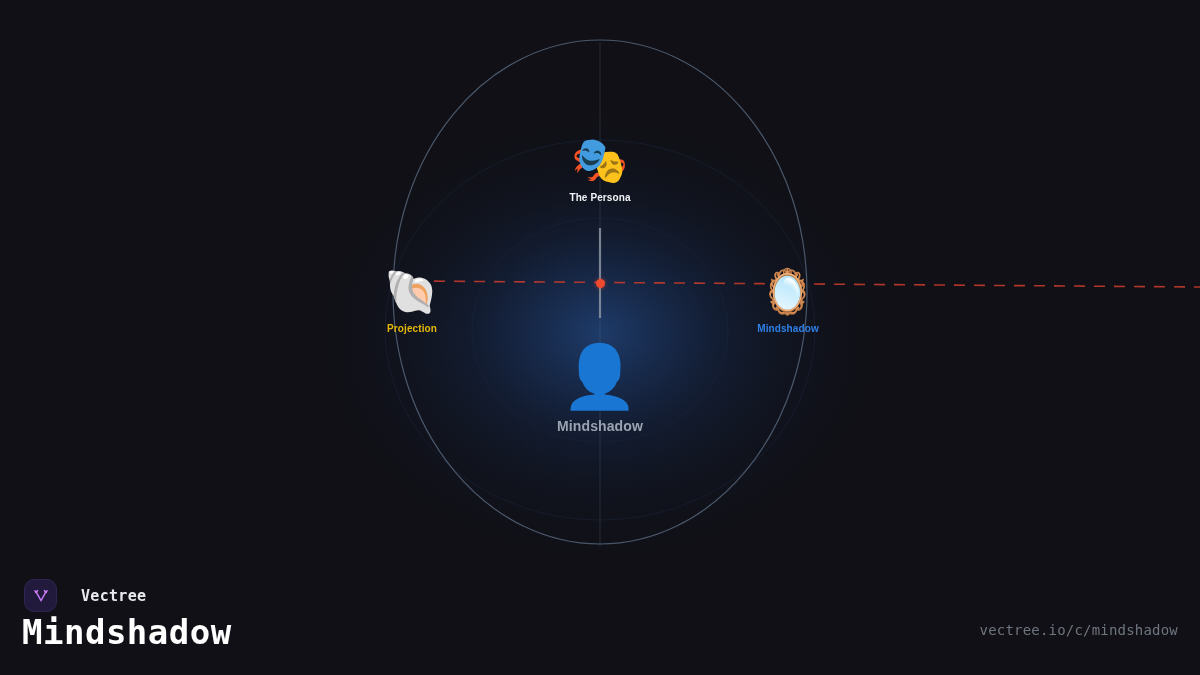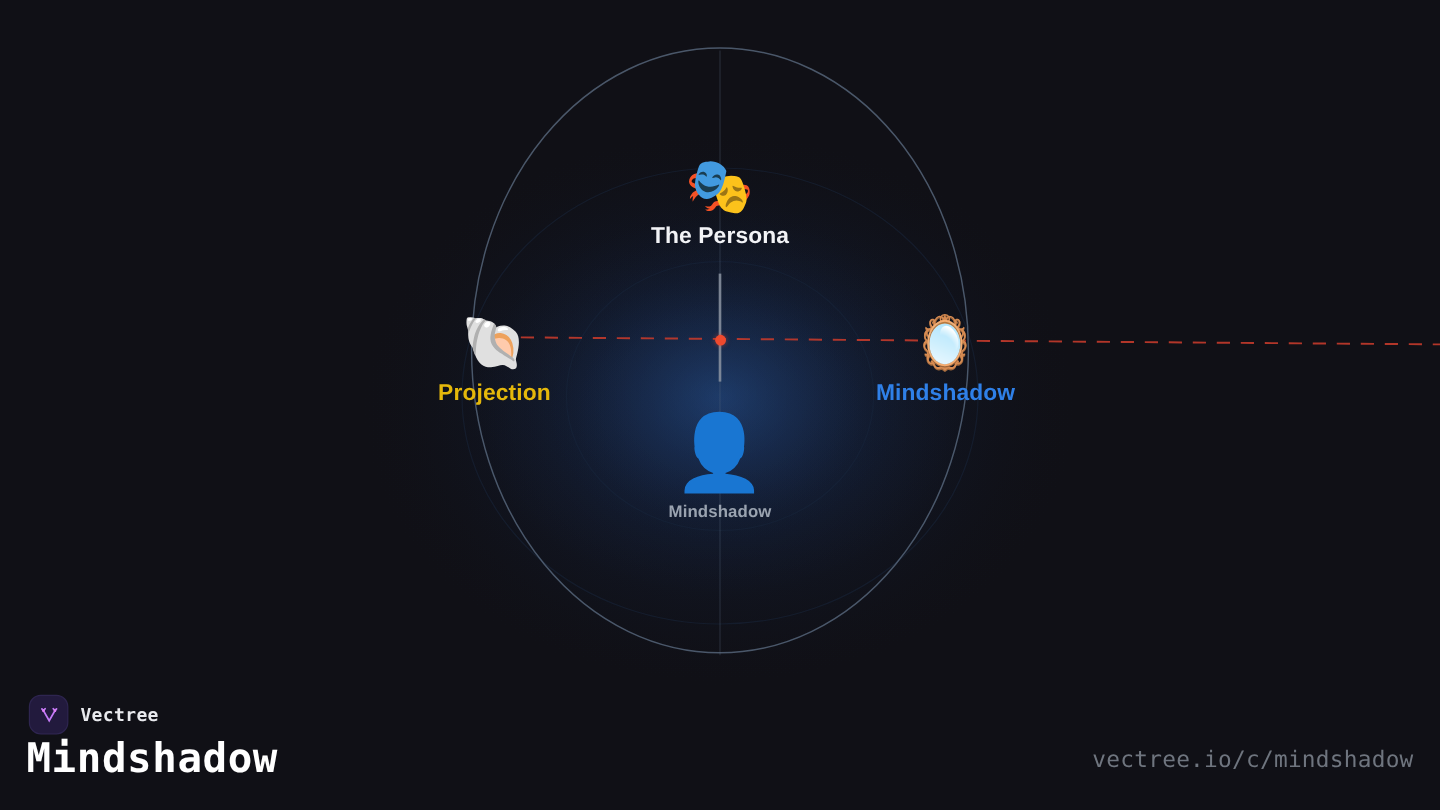--- a/index.html
+++ b/index.html
@@ -30,21 +30,21 @@
     transform:translate(-50%, -50%);
     white-space:nowrap;
   }
   .node-glyph {
     line-height:1;
     font-family:"DejaVu Sans", sans-serif;
     text-align:center;
   }
   .node-label {
     margin-top:9px;
-    font-size:19px;
+    font-size:10px;
     font-weight:bold;
     letter-spacing:0.1px;
     font-family:"Liberation Sans", sans-serif;
   }
 
   #node-persona    { left:600px; top:170px; }
   #node-persona .node-glyph { font-size:46px; }
   #node-persona .node-label { color:#f2f3f6; }
 
   #node-center     { left:600px; top:390px; }
@@ -72,21 +72,21 @@
 
   
   #footer {
     position:absolute;
     left:0; right:0; bottom:0;
     height:115px;
   }
   #brand {
     position:absolute;
     left:24px; top:19px;
-    display:flex; align-items:center; gap:10px;
+    display:flex; align-items:center; gap:24px;
   }
   #brand-mark {
     width:33px; height:33px;
     border-radius:10px;
     background:#221a3d;
     border:1px solid #2e2550;
     display:flex; align-items:center; justify-content:center;
   }
   #brand-name {
     font-family:"DejaVu Sans Mono", monospace;
@@ -101,21 +101,21 @@
     font-family:"DejaVu Sans Mono", monospace;
     font-size:34px;
     font-weight:bold;
     color:#ffffff;
     letter-spacing:0.5px;
   }
   #footer-url {
     position:absolute;
     right:22px; top:62px;
     font-family:"DejaVu Sans Mono", monospace;
-    font-size:19px;
+    font-size:14px;
     color:#6f757f;
     letter-spacing:0.2px;
   }
 </style>
 </head>
 <body>
 
 <div id="stage">
 
   <svg id="canvas" viewBox="0 0 1200 675" width="1200" height="675" xmlns="http://www.w3.org/2000/svg">

